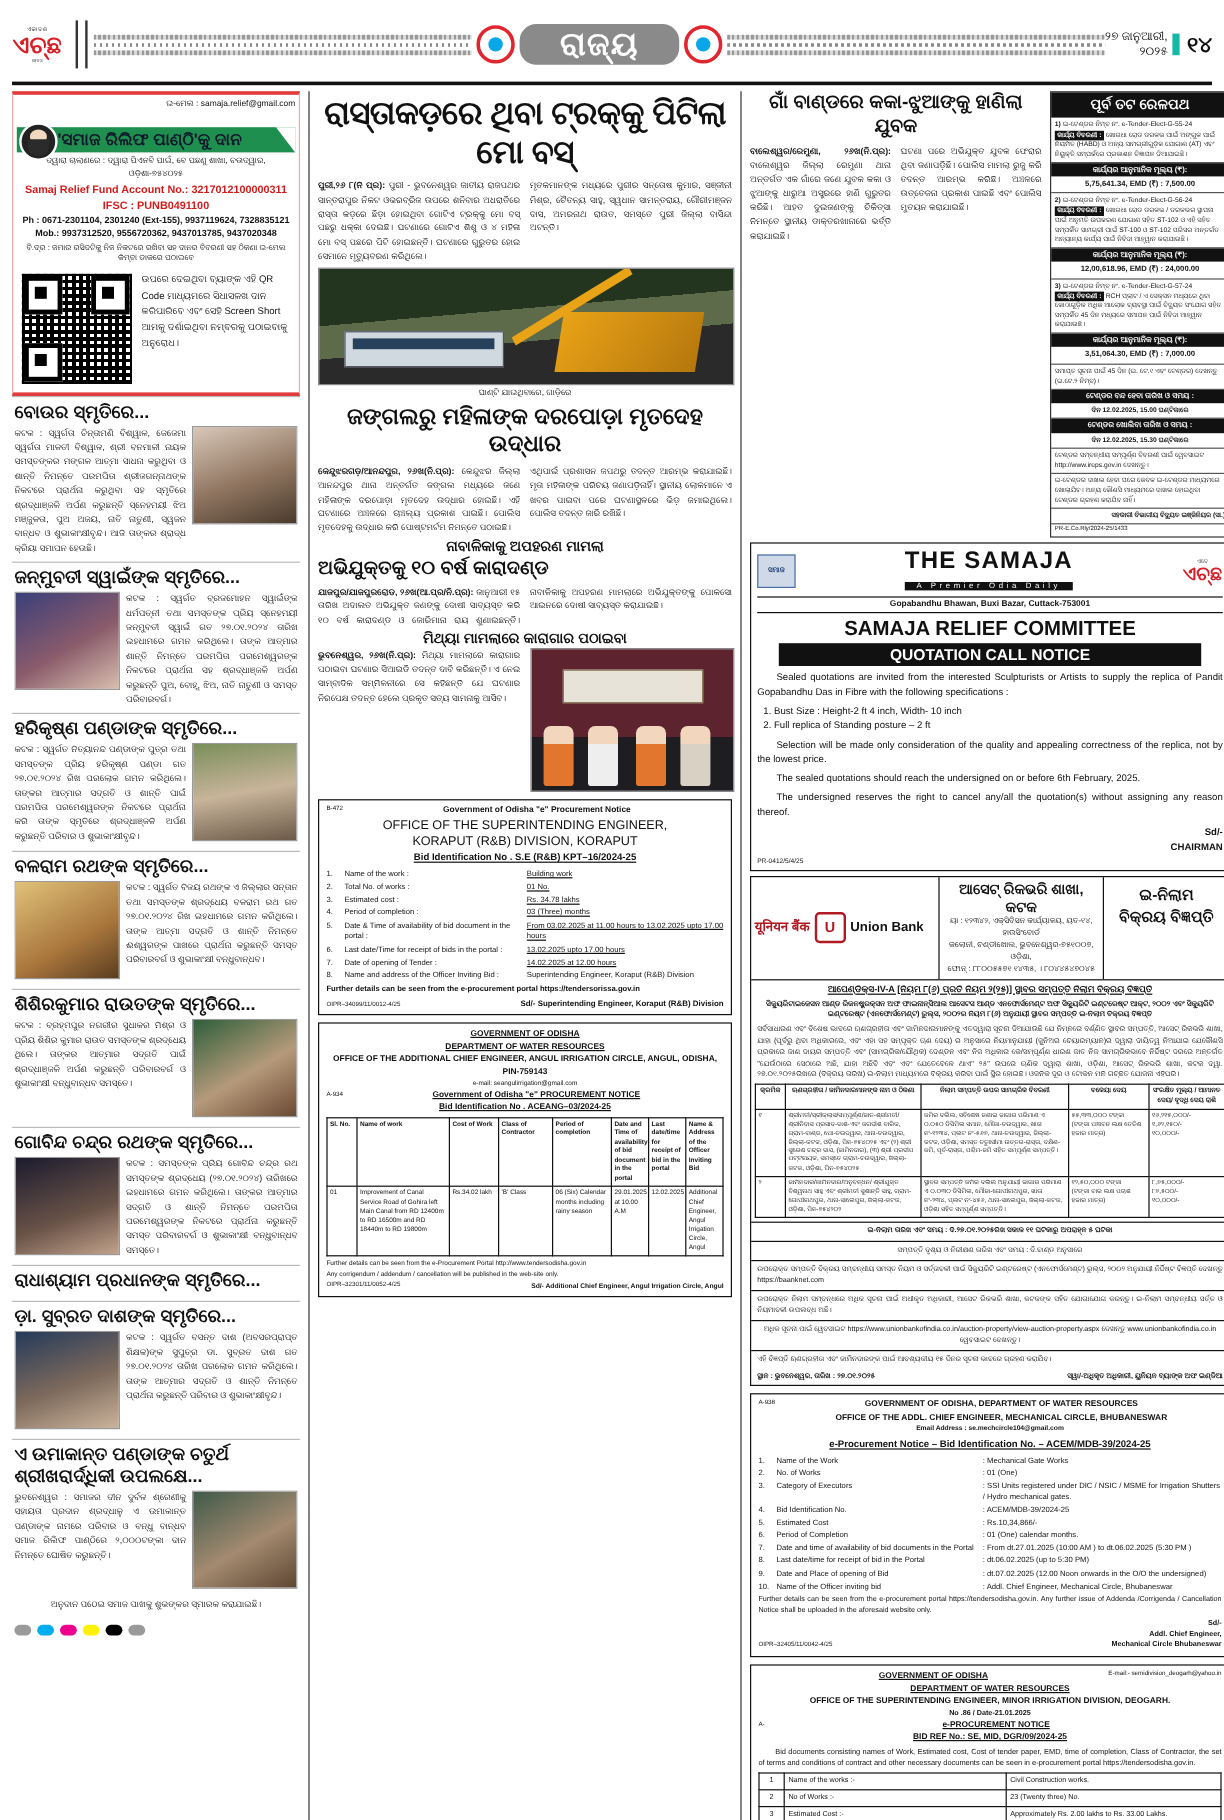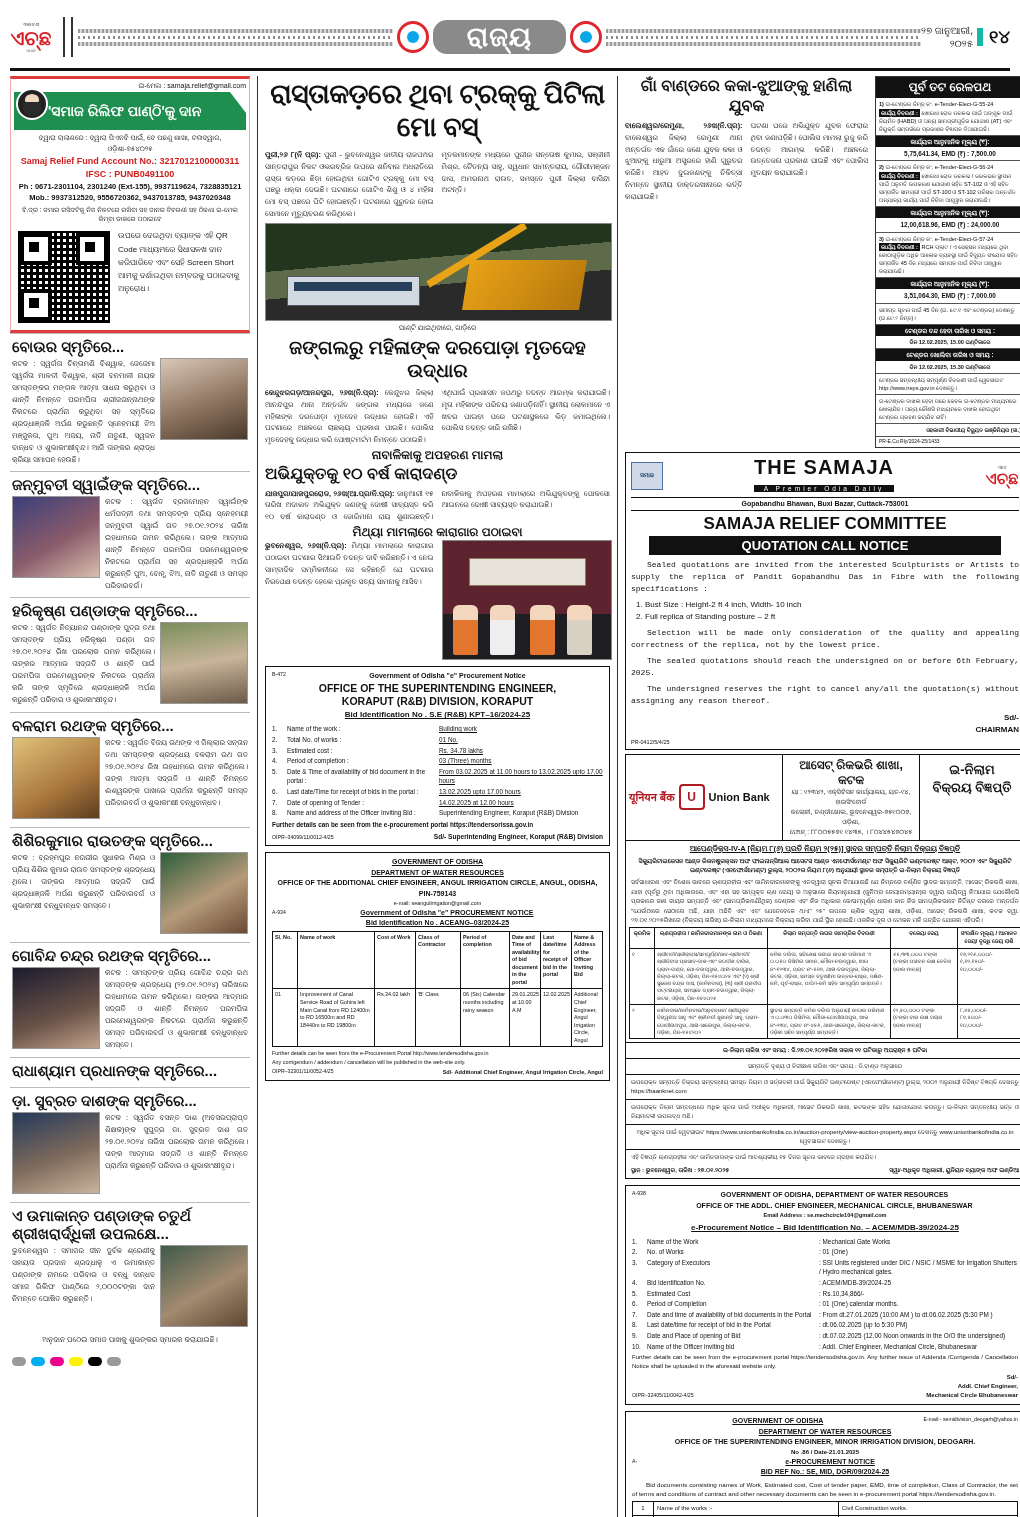--- a/index.html
+++ b/index.html
@@ -30,21 +30,21 @@
   .cols{display:flex;gap:7px;margin-top:5px;}
   .colL{width:240px;flex:none;}
   .colM{width:345px;flex:none;}
   .colR{width:400px;flex:none;}
 
   .vdiv{border-left:1px solid #333;}
 
   
   .relief{border:1px solid #f0a8a8;border-top:3px solid #e23b3b;border-bottom:3px solid #e23b3b;padding:3px;}
   .relief-mail{font-size:7px;text-align:right;width:100%;padding-right:4px;}
-  .relief-band{position:relative;background:#1e8f4e;color:#ffffff;margin-top:2px;height:38px;display:flex;align-items:center;padding-left:34px;font-size:14px;font-weight:bold;}
+  .relief-band{position:relative;background:#1e8f4e;color:#0f172a;margin-top:16px;height:21px;display:flex;align-items:center;padding-left:34px;font-size:14px;font-weight:bold;}
   .relief-band:after{content:"";position:absolute;right:0;top:0;border-left:16px solid transparent;border-top:21px solid #fff;}
   .av{position:absolute;left:2px;top:-4px;width:28px;height:28px;border-radius:50%;background:#222;border:2px solid #fff;overflow:hidden;}
   .av:before{content:"";position:absolute;left:7px;top:4px;width:14px;height:11px;border-radius:50% 50% 40% 40%;background:#f0d9c0;}
   .av:after{content:"";position:absolute;left:5px;top:12px;width:18px;height:14px;border-radius:0 0 50% 50%;background:#2b2b2b;}
   .relief-addr{font-size:7px;text-align:center;line-height:1.5;padding:3px 2px 1px;}
   .relief-acc{font-size:9px;font-weight:bold;color:#d21b1b;text-align:center;line-height:1.45;}
   .relief-ph{font-size:7.5px;font-weight:bold;text-align:center;line-height:1.5;}
   .relief-note{font-size:6.6px;text-align:center;line-height:1.5;padding:1px 2px;}
   .qrwrap{display:flex;gap:6px;align-items:flex-start;padding:4px 2px 2px;}
   .qr{width:92px;height:92px;flex:none;background:
@@ -109,21 +109,21 @@
   .sq-ttl{flex:1;text-align:center;}
   .sq-ttl .t1{font-size:20px;font-weight:bold;letter-spacing:1px;line-height:1;}
   .sq-ttl .t2{font-size:6.5px;background:#111;color:#fff;display:inline-block;padding:0 10px;letter-spacing:3px;margin-top:1px;}
   .sq-e{width:34px;text-align:center;}
   .sq-e .e1{font-size:5px;color:#333;}
   .sq-e .e2{font-size:16px;font-weight:bold;color:#d81f26;line-height:1;}
   .sq-addr{font-size:7px;font-weight:bold;text-align:center;padding:2px 0 3px;border-bottom:1px solid #111;}
   .sq-h1{font-size:17px;font-weight:bold;text-align:center;padding:3px 0 2px;}
   .sq-h2{background:#111;color:#fff;text-align:center;font-size:13px;font-weight:bold;padding:2px 0;margin:0 18px 4px;}
   .sq p{margin:0 0 4px;font-size:8px;line-height:1.5;text-align:justify;}
-  .sq p.ind{text-indent:16px;font-family:Liberation Mono, monospace;}
+  .sq p.ind{text-indent:16px;}
   .sq ol{margin:0 0 4px 14px;padding:0;font-size:8px;line-height:1.55;}
   .sq .sd{text-align:right;font-size:8px;font-weight:bold;line-height:1.5;margin-top:5px;}
   .sq .ref{font-size:5.5px;margin-top:3px;}
 
   
   .ub{border:1px solid #111;margin-top:4px;}
   .ub-top{display:flex;align-items:stretch;border-bottom:1px solid #111;}
   .ub-logo{width:150px;flex:none;border-right:1px solid #111;padding:3px;display:flex;align-items:center;gap:4px;}
   .ub-logo .hindi{font-size:11px;font-weight:bold;color:#b01a22;line-height:1;}
   .ub-logo .mark{width:22px;height:22px;border:2px solid #b01a22;border-radius:4px;display:flex;align-items:center;justify-content:center;font-size:12px;color:#b01a22;font-weight:bold;flex:none;}
@@ -139,21 +139,21 @@
   table.ubt th{font-weight:bold;text-align:center;font-size:5.6px;}
   .ub-foot{font-size:6px;line-height:1.5;padding:3px 5px;text-align:center;border-top:1px solid #111;}
   .ub-sign{display:flex;justify-content:space-between;font-size:6px;padding:2px 5px 4px;font-weight:bold;}
 
   
   .tbox{border:1px solid #111;padding:4px 6px;font-size:6.4px;line-height:1.5;background:#fff;}
   .tbox .ctr{text-align:center;}
   .tbox .u{text-decoration:underline;}
   .tbox .b{font-weight:bold;}
   .tbox .t-h1{font-size:7px;font-weight:bold;text-align:center;}
-  .tbox .t-h2{font-size:10.5px;font-weight:bold;text-align:center;line-height:1.22;}
+  .tbox .t-h2{font-size:10.5px;font-weight:normal;text-align:center;line-height:1.22;}
   .tbox .t-h3{font-size:8px;font-weight:bold;text-align:center;text-decoration:underline;margin:2px 0 3px;}
   .tlist{list-style:none;margin:0;padding:0;}
   .tlist li{display:flex;gap:4px;margin-bottom:1px;}
   .tlist li .n{width:11px;flex:none;}
   .tlist li .l{width:148px;flex:none;}
   .tlist li .v{flex:1;text-decoration:underline;}
   .tlist.wide li .l{width:168px;}
   .tlist.wide li .v{text-decoration:none;}
   .tfoot{font-weight:bold;font-size:6.4px;margin-top:2px;}
   .tsign{text-align:right;font-weight:bold;font-size:6.6px;}

